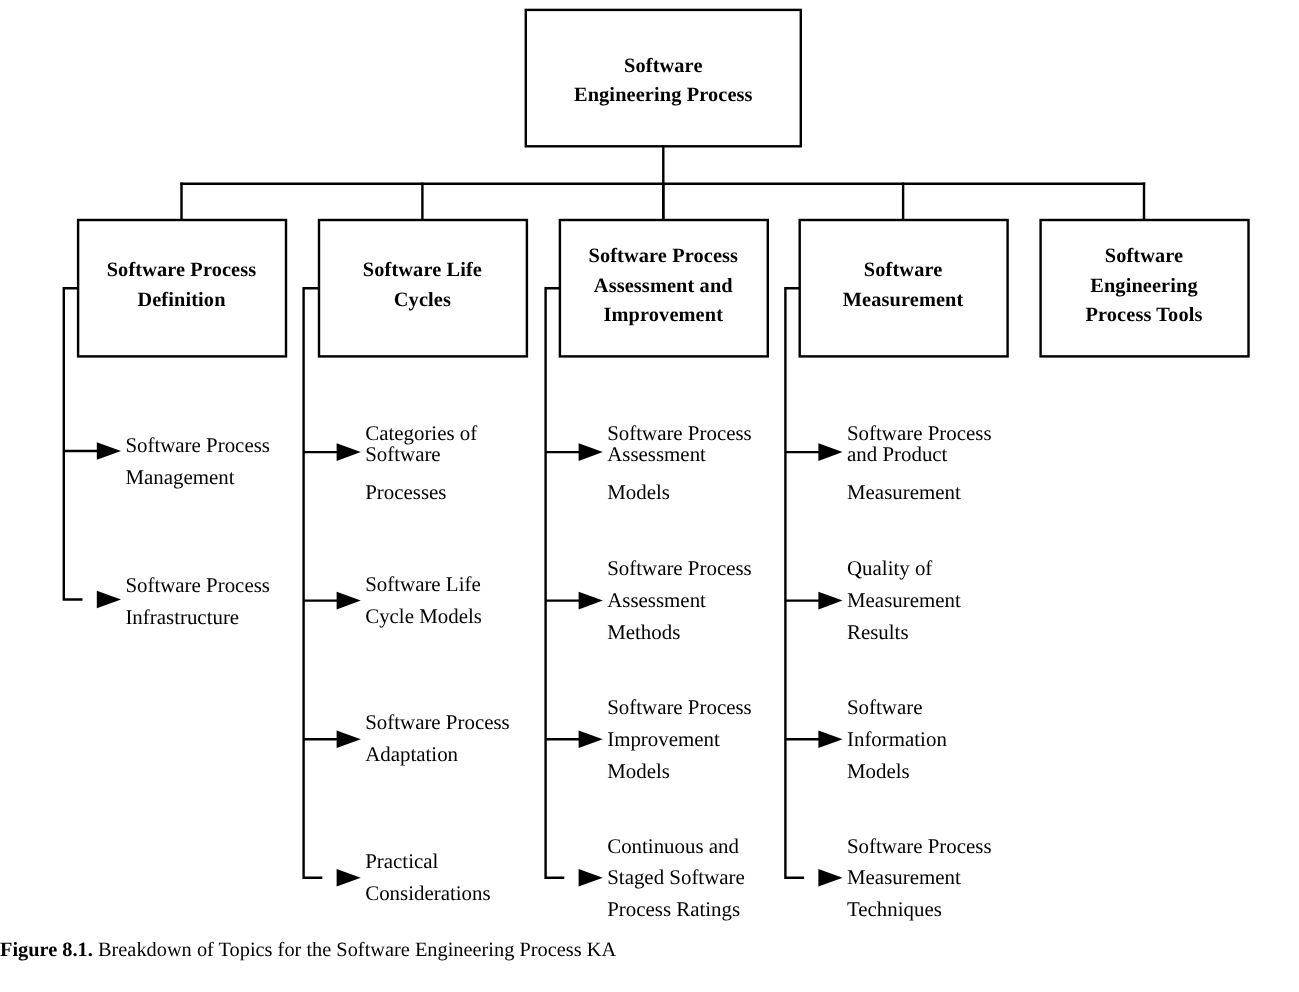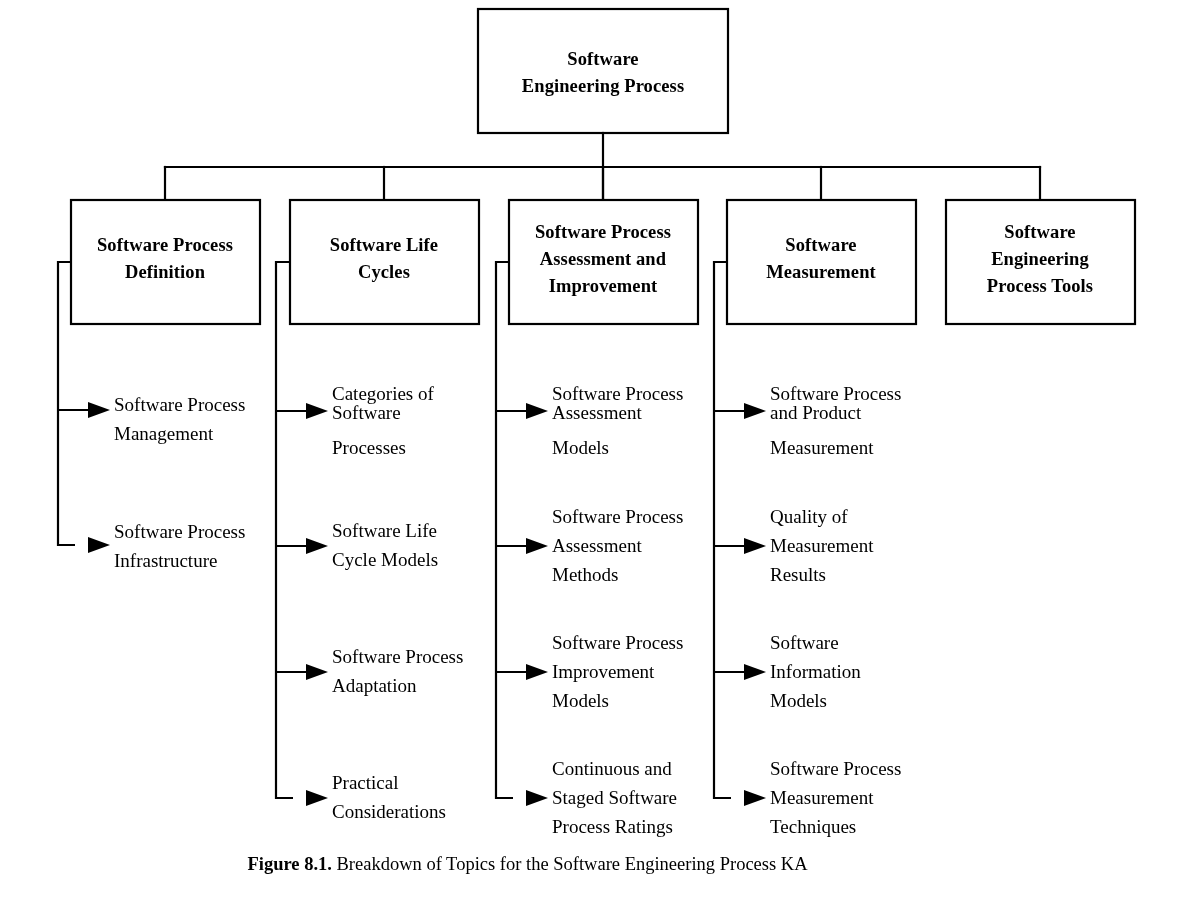--- a/index.html
+++ b/index.html
@@ -69,21 +69,20 @@
     font-family: "Liberation Serif", "DejaVu Serif", serif;
     font-weight: normal;
     font-size: 19px;
     text-anchor: start;
   }
   .caption {
     position: absolute;
     left: 0;
     right: 0;
     top: 852px;
-    text-align: center;
     font-family: "Liberation Serif", "DejaVu Serif", serif;
     font-size: 18.5px;
     line-height: 24px;
     white-space: nowrap;
   }
   .caption .cap-label {
     font-weight: bold;
   }
 </style>
 </head>

